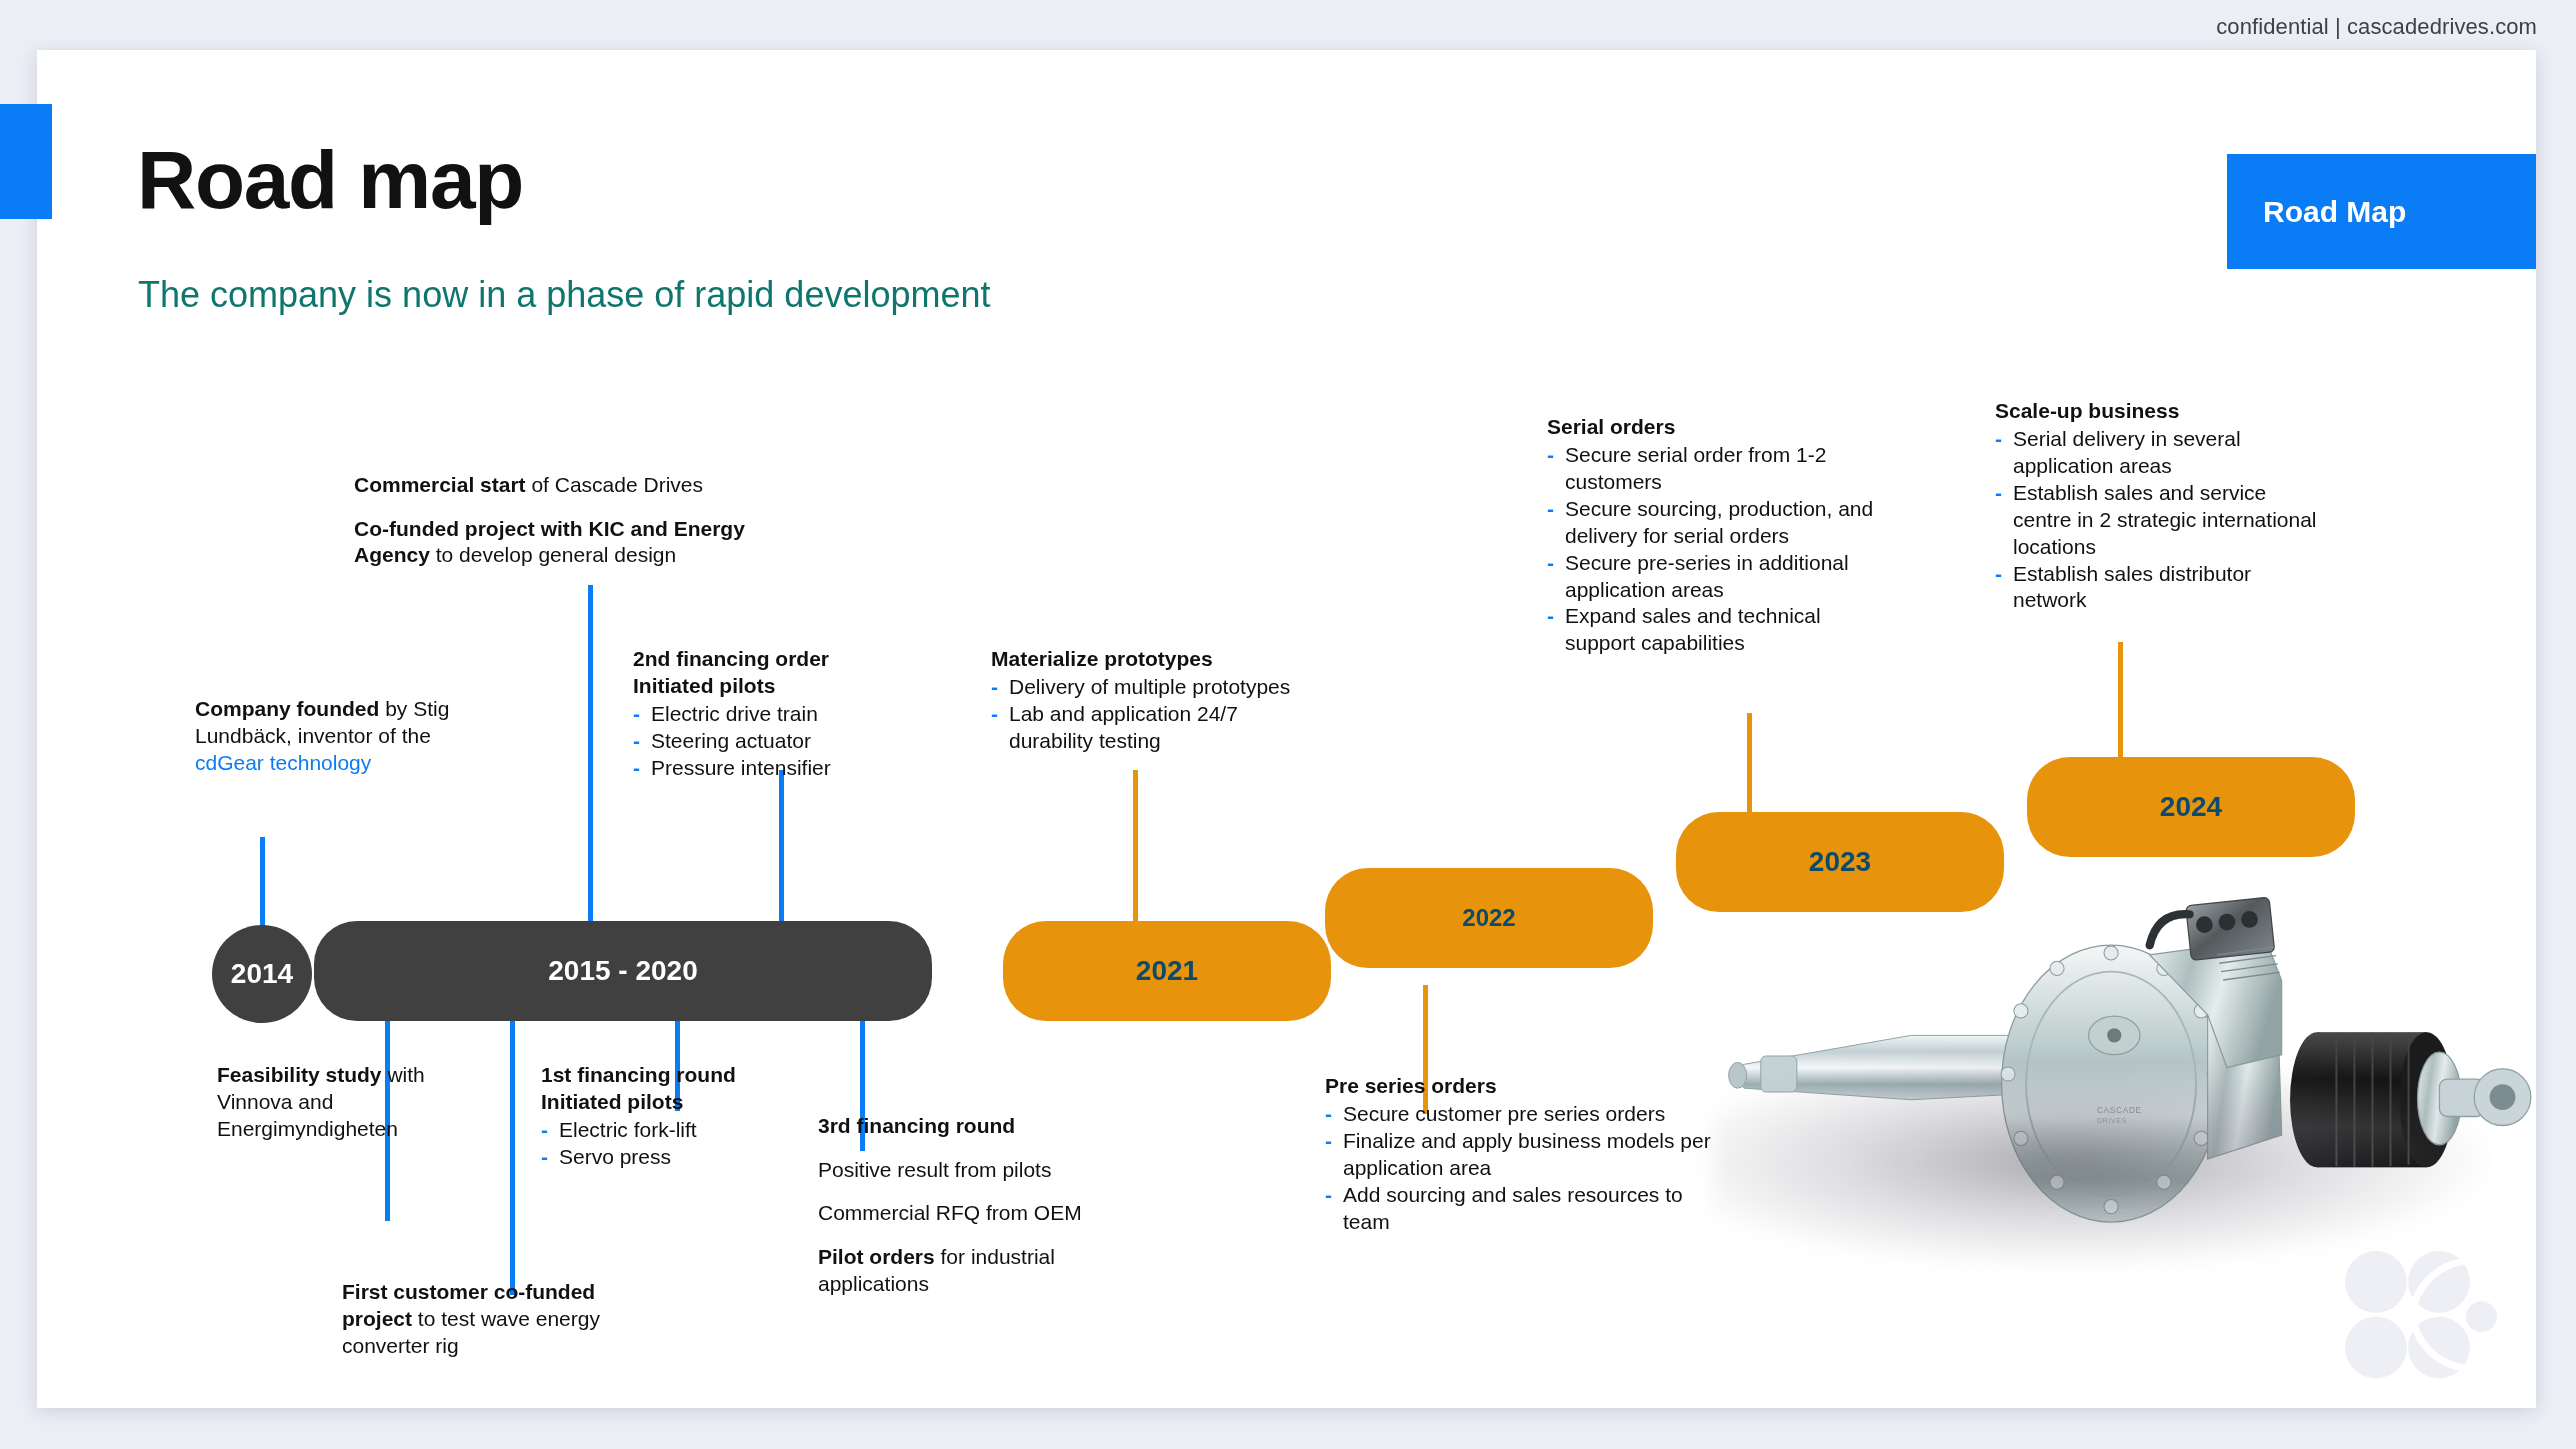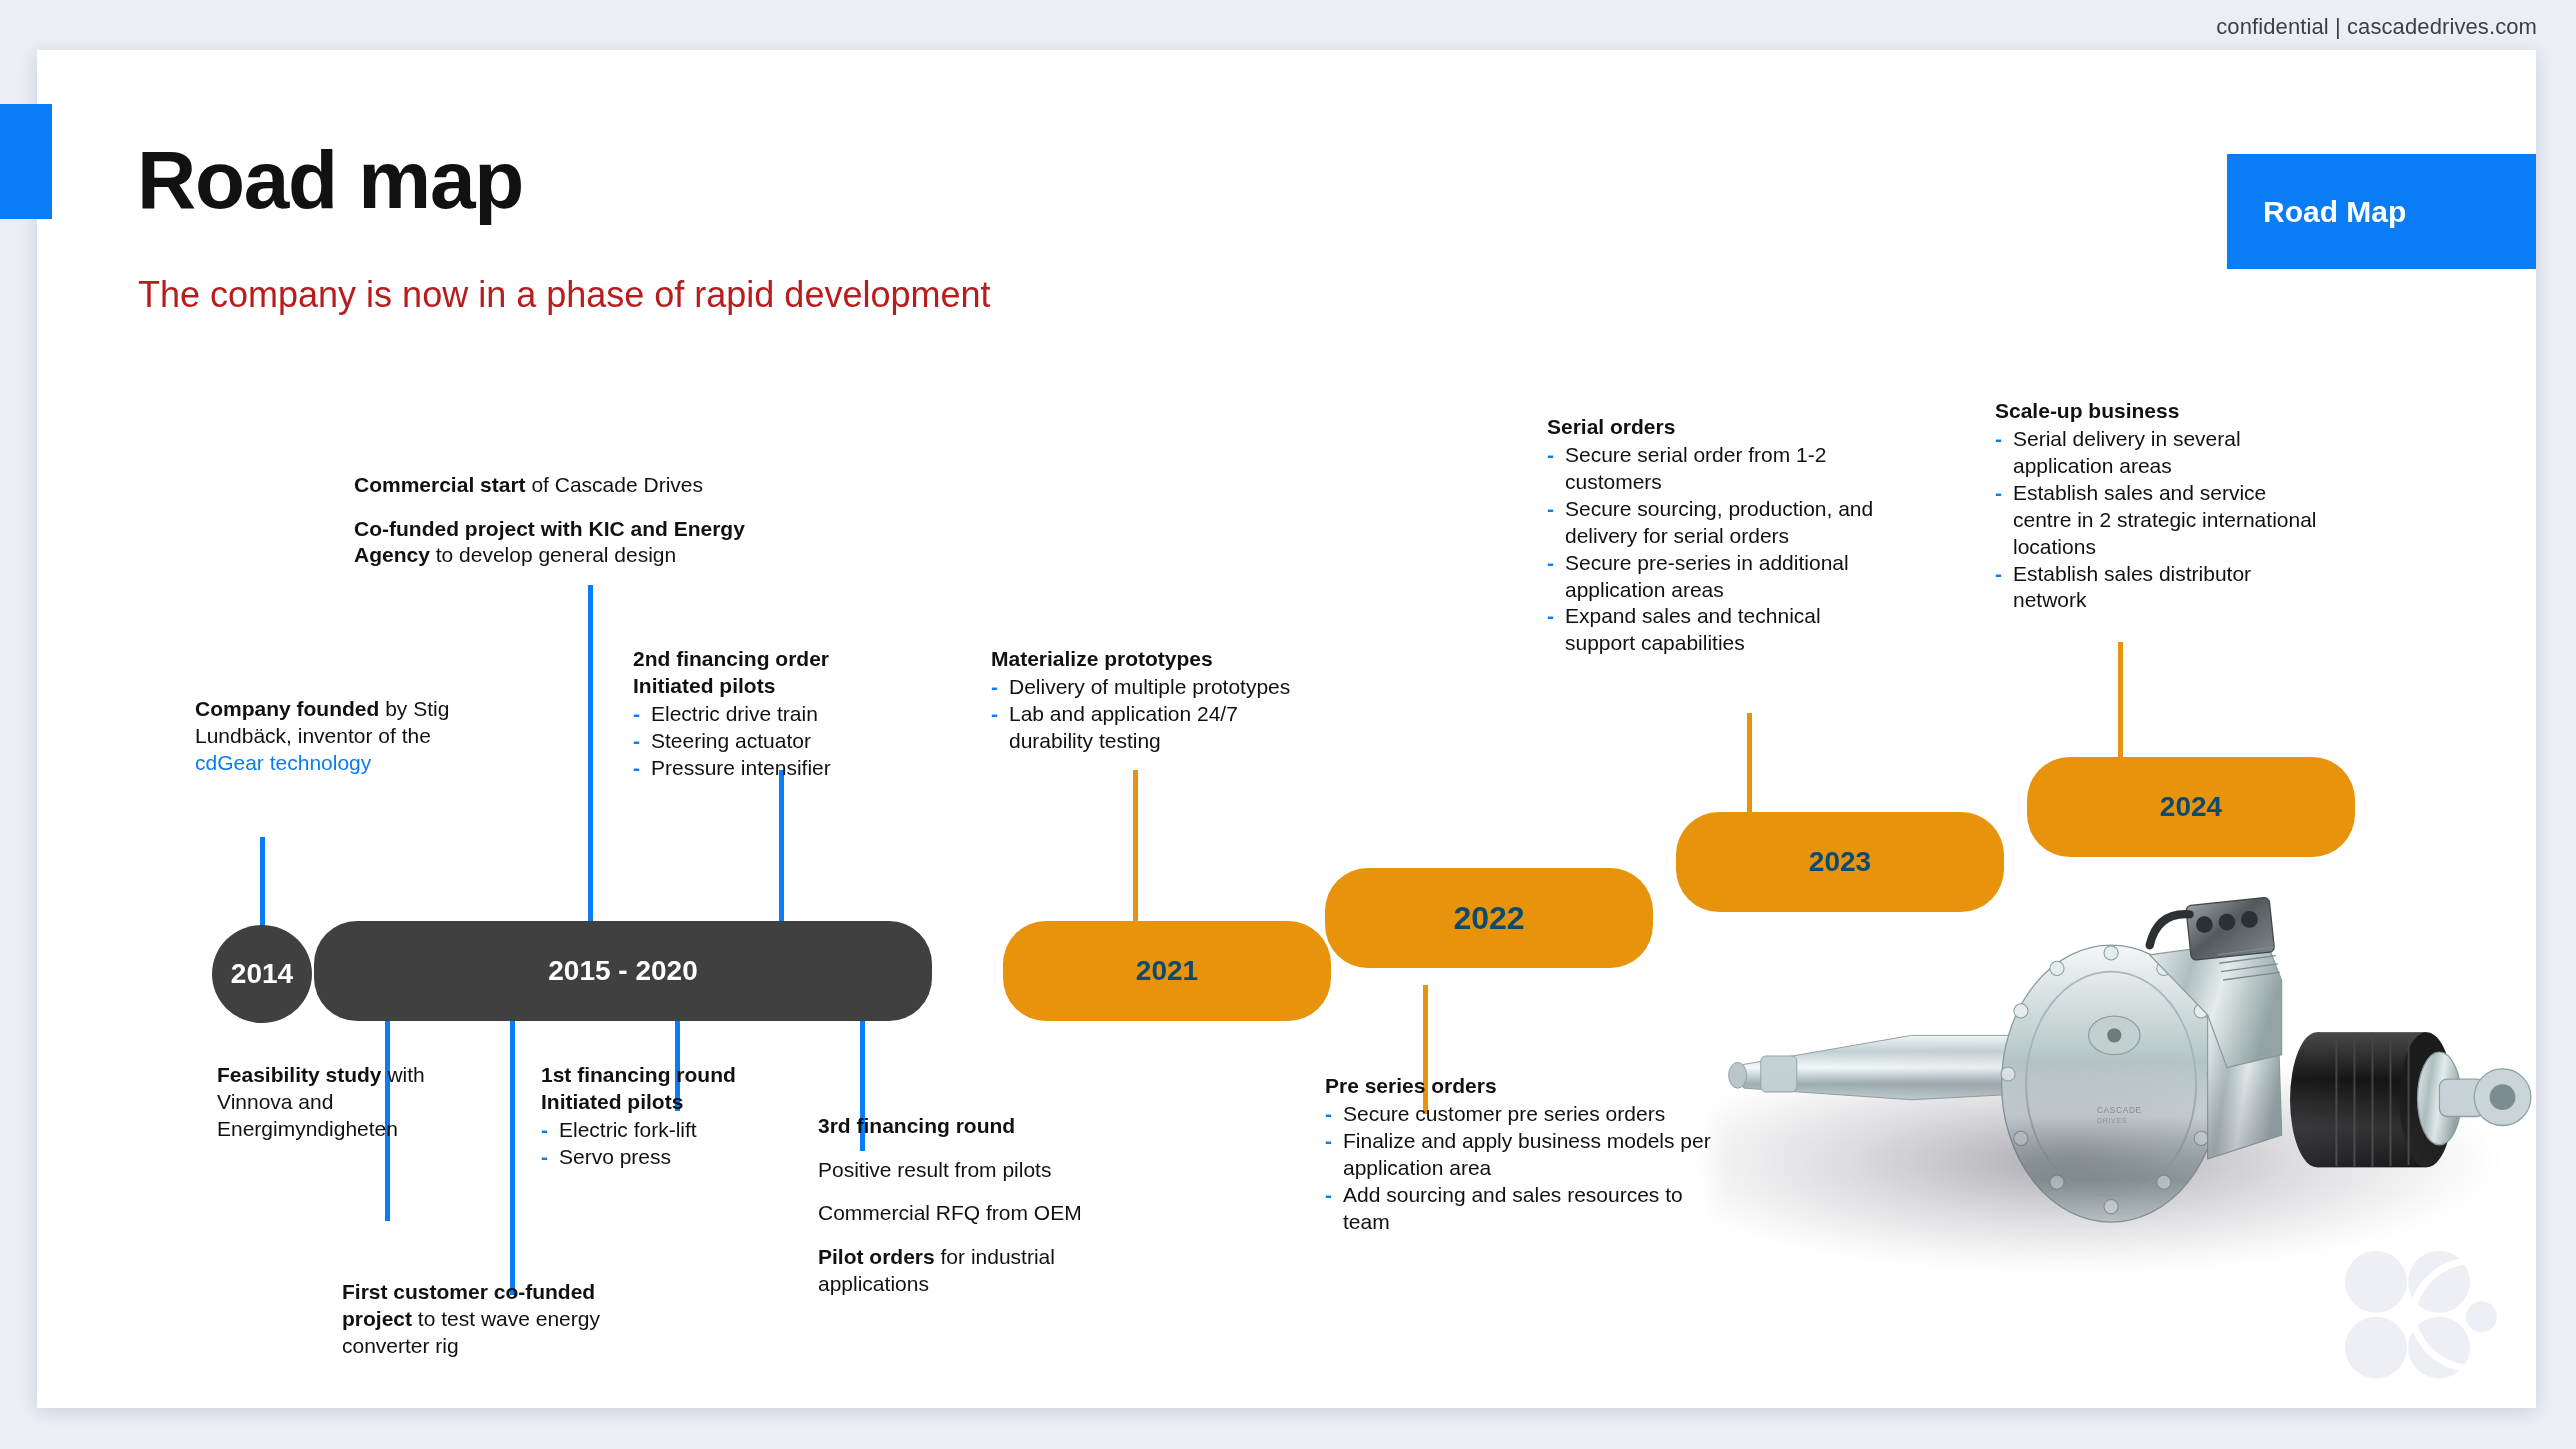--- a/index.html
+++ b/index.html
@@ -45,21 +45,21 @@
   .right-tab span{
     color:#fff;font-size:30px;font-weight:700;margin-left:36px;white-space:nowrap;
   }
   .title{
     position:absolute;left:100px;top:89px;
     font-size:82px;font-weight:700;color:#111;letter-spacing:-1.3px;line-height:1;
     white-space:nowrap;
   }
   .subtitle{
     position:absolute;left:101px;top:224px;
-    font-size:36px;color:#b91c1c;white-space:nowrap;
+    font-size:36px;color:#0f766e;white-space:nowrap;
   }
 
   
   .pill{
     position:absolute;
     display:flex;align-items:center;justify-content:center;
     font-weight:700;
     z-index:4;
   }
   .pill .pill-label{white-space:nowrap;}
@@ -253,21 +253,21 @@
   </div>
 
   <div class="pill blue" id="pill-2015-2020" style="left:277px;  top:871px; width:618px;  height:100px; border-radius:43px; font-size:28px;">
     <span class="pill-label">2015 - 2020</span>
   </div>
 
   <div class="pill orange" id="pill-2021" style="left:966px; top:871px; width:328px;  height:100px; border-radius:43px; font-size:28px;">
     <span class="pill-label">2021</span>
   </div>
 
-  <div class="pill orange" id="pill-2022" style="left:1288px; top:818px; width:328px;  height:100px; border-radius:43px; font-size:32px;">
+  <div class="pill orange" id="pill-2022" style="left:1288px; top:818px; width:328px;  height:100px; border-radius:43px; font-size:24px;">
     <span class="pill-label">2022</span>
   </div>
 
   <div class="pill orange" id="pill-2023" style="left:1639px; top:762px; width:328px;  height:100px; border-radius:43px; font-size:28px;">
     <span class="pill-label">2023</span>
   </div>
 
   <div class="pill orange" id="pill-2024" style="left:1990px; top:707px; width:328px;  height:100px; border-radius:43px; font-size:28px;">
     <span class="pill-label">2024</span>
   </div>

